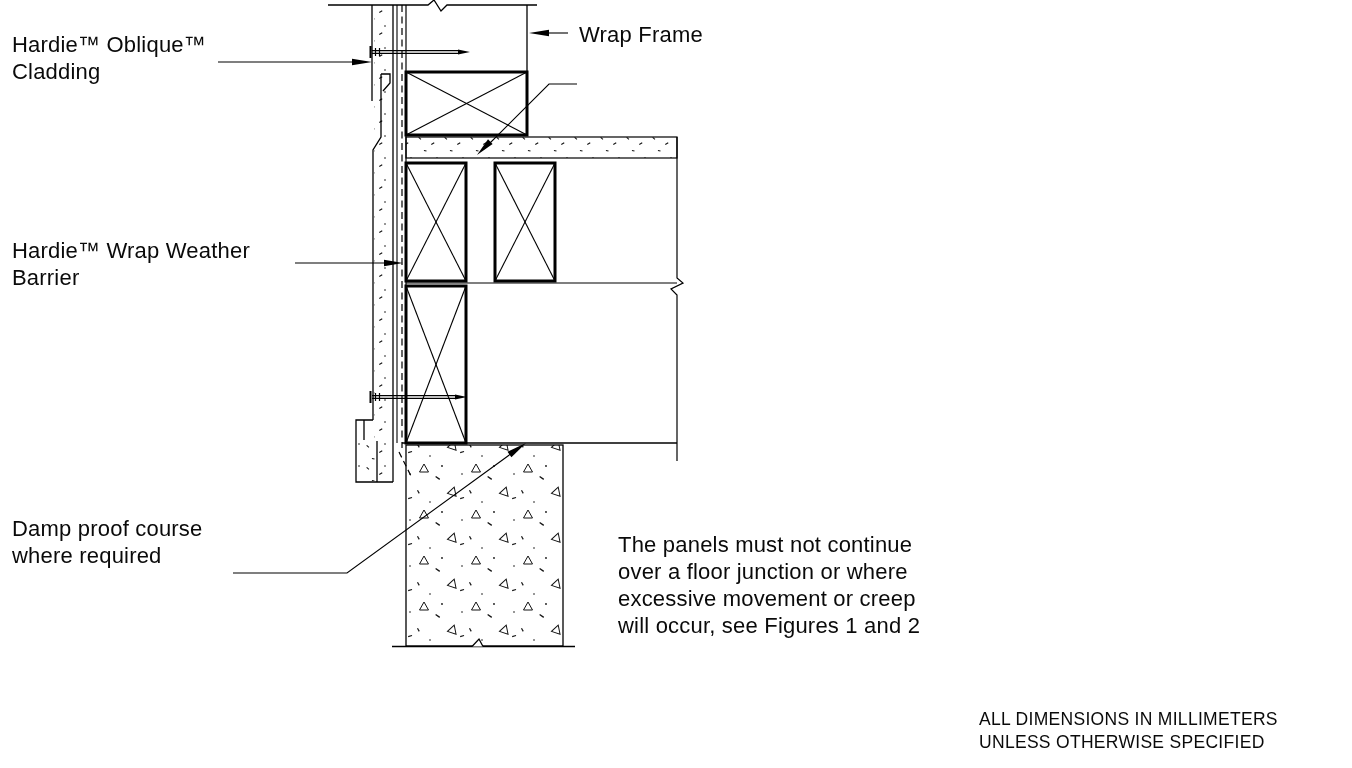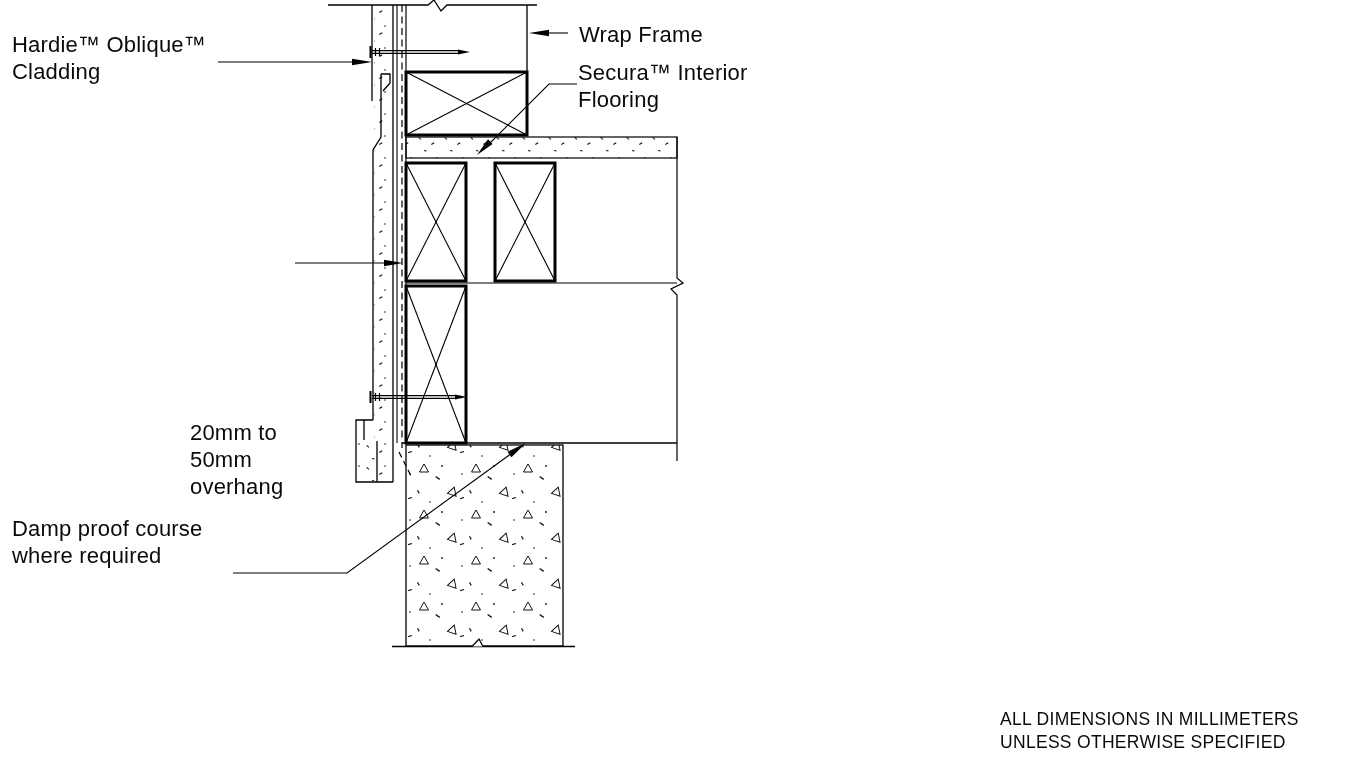--- a/index.html
+++ b/index.html
@@ -137,24 +137,25 @@
         <path d="M233,573 H347 L512,453" stroke-width="1.1"></path>
         <polygon points="526,443 511.4,457.2 507.5,451.8" fill="#000" stroke="none"></polygon>
       </g>
 
     </g>
   </svg>
 
   <div class="label" style="left:12px;top:31px">Hardie™ Oblique™
 Cladding</div>
   <div class="label" style="left:579px;top:21px">Wrap Frame</div>
-  <div class="label" style="left:578px;top:59px">Secura™ Interior
-Flooring</div>
-  <div class="label" style="left:190px;top:419px">20mm to
-50mm
-overhang</div>
+  <div class="label" style="left:12px;top:237px">Hardie™ Wrap Weather
+Barrier</div>
   <div class="label" style="left:12px;top:515px">Damp proof course
 where required</div>
 
-  <div class="label small" style="left:1000px;top:708px">ALL DIMENSIONS IN MILLIMETERS
+  <div class="label" style="left:618px;top:531px">The panels must not continue
+over a floor junction or where
+excessive movement or creep
+will occur, see Figures 1 and 2</div>
+  <div class="label small" style="left:979px;top:708px">ALL DIMENSIONS IN MILLIMETERS
 UNLESS OTHERWISE SPECIFIED</div>
 
 </div>
 
 </body></html>

